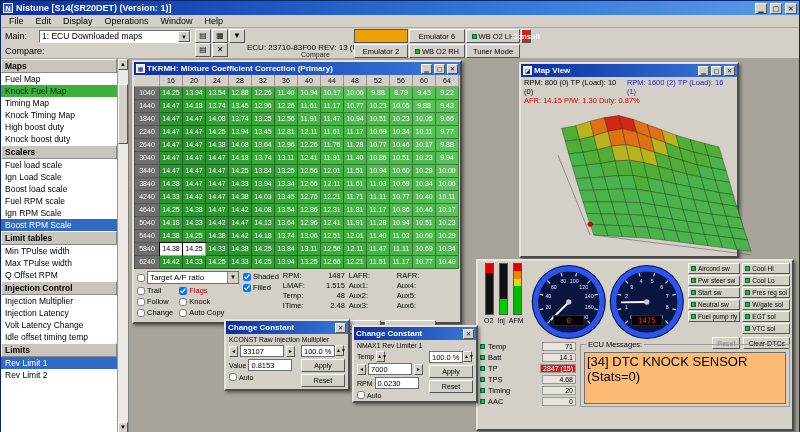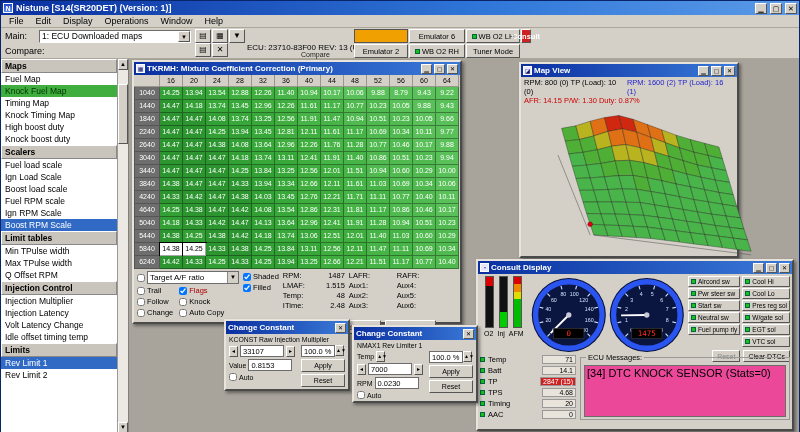--- a/index.html
+++ b/index.html
@@ -88,21 +88,21 @@
   .swfoot { display:flex; gap:3px; justify-content:flex-end; margin-top:2px; }
   .btn.small { height:12px; font-size:7px; padding:0 4px; }
   .btn[disabled] { color:#888; }
   .cbot { display:flex; padding:0 2px 2px 2px; gap:4px; }
   .croreadouts { width:96px; }
   .cro { display:flex; align-items:center; gap:3px; height:11px; font-size:7.5px; }
   .cro .val { margin-left:auto; background:#e8e4dc; border:1px solid #999; padding:0 2px; min-width:34px; text-align:right; font-size:7px; }
   .cro .val.alert { background:#cc2222; color:#fff; }
   .msggrp { flex:1; border:1px solid #999; position:relative; padding:7px 3px 2px 3px; margin-top:3px; }
   .msggrp .glabel { position:absolute; top:-5px; left:5px; background:#d4d0c8; font-size:7.5px; padding:0 2px; }
-  .msgbox { background:#ec4899; border:1px solid #6d6d6d; height:52px; font-size:11px; padding:1px 2px; overflow:hidden; }
+  .msgbox { background:#fdba74; border:1px solid #6d6d6d; height:52px; font-size:13px; padding:1px 2px; overflow:hidden; }
 
   
   .dlg { width:126px; }
   .dbody { padding:2px 3px; font-size:7px; }
   .dlabel { font-size:6.8px; white-space:nowrap; overflow:hidden; margin-bottom:2px; }
   .drow { display:flex; align-items:center; gap:2px; margin-bottom:2px; }
   .spin { width:9px; height:11px; background:#d4d0c8; border:1px solid; border-color:#fff #555 #555 #fff; font-size:5px; text-align:center; line-height:9px; }
   .dfield { background:#fff; border:1px solid #6d6d6d; height:12px; line-height:11px; padding:0 2px; width:44px; font-size:7.5px; }
   .dcols { display:flex; gap:4px; }
   .dleft { flex:1; }
@@ -667,27 +667,20 @@
             <polygon points="178.0,144.8 194.0,146.8 198.0,159.5 182.0,157.4" fill="#49b449" stroke="#1d1d1d" stroke-width="0.4"></polygon>
             <polygon points="194.0,146.8 210.0,148.9 214.0,161.6 198.0,159.5" fill="#49b449" stroke="#1d1d1d" stroke-width="0.4"></polygon>
             <polygon points="210.0,148.9 226.0,150.9 230.0,163.6 214.0,161.6" fill="#49b449" stroke="#1d1d1d" stroke-width="0.4"></polygon>
             <line x1="54" y1="145.45" x2="230" y2="167.6" stroke="#555" stroke-width="0.6"></line>
             <line x1="50" y1="145.45" x2="14" y2="56.099999999999994" stroke="#555" stroke-width="0.6"></line>
             <circle cx="50" cy="133.35" r="2.6" fill="#e00010" stroke="#600" stroke-width="0.5"></circle>
           </svg>
       </div>
 
       <div class="win" style="left:347px;top:200px;width:318px;height:172px;z-index:2">
-        <div class="tbar">
-          <div class="wicon">◔</div>
-          <span class="ttxt">Consult Display</span>
-          <div class="tbtn">▁</div>
-          <div class="tbtn">▢</div>
-          <div class="tbtn">✕</div>
-        </div>
         <div class="cmain">
           <div class="barsblk">
             <div class="bars">
               <div class="vbar bar-o2"></div>
               <div class="vbar bar-inj"></div>
               <div class="vbar bar-afm"></div>
             </div>
             <div class="barlabels">
                 <span>O2</span>
                 <span>Inj</span>

